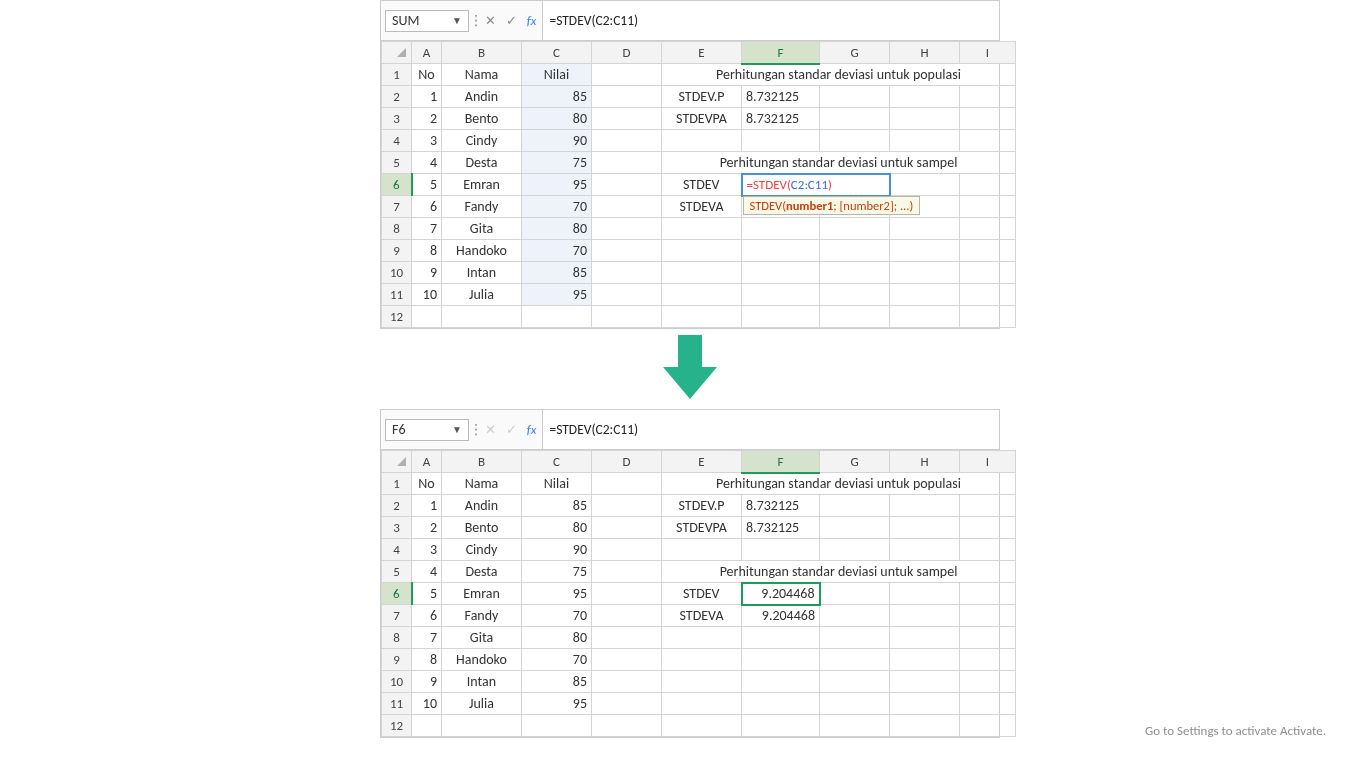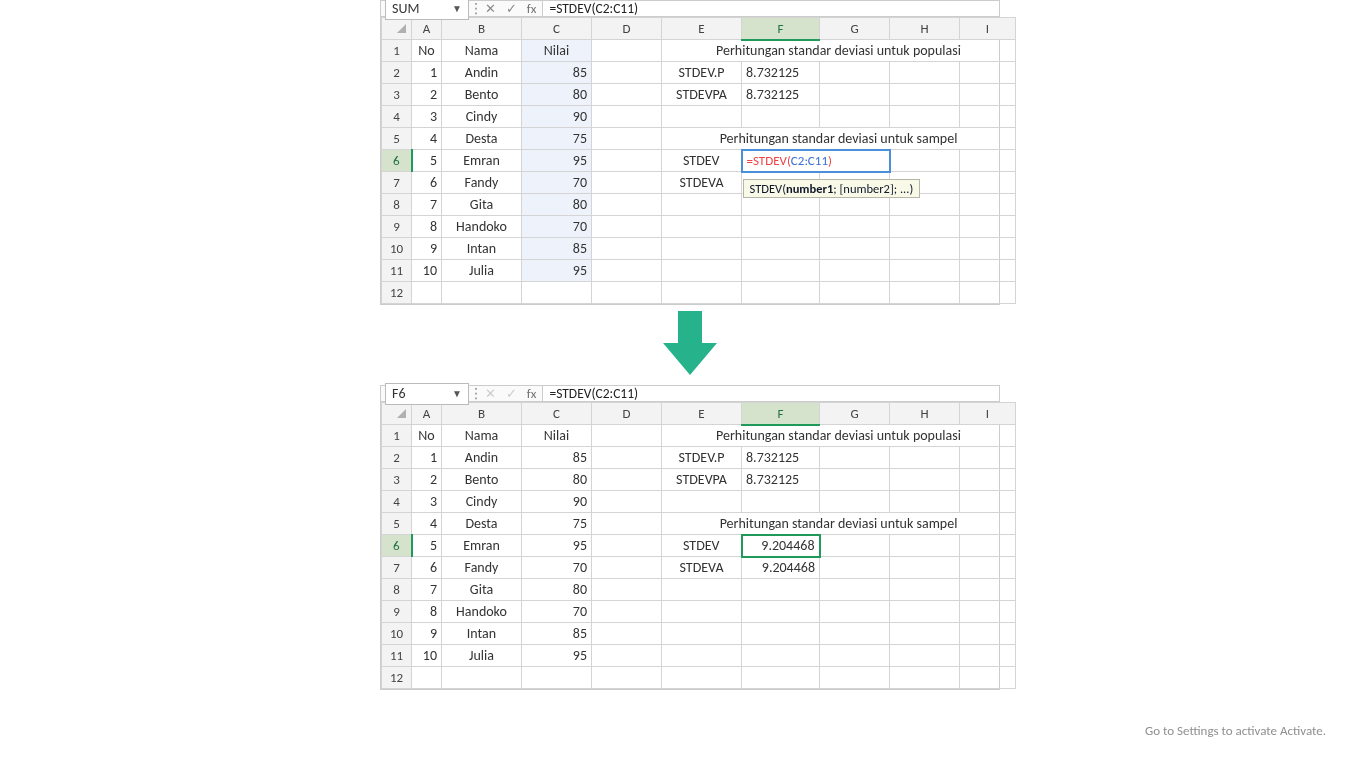--- a/index.html
+++ b/index.html
@@ -22,21 +22,21 @@
     border: 1px solid #ccc;
     background: #fff;
     margin-bottom: 6px;
   }
   
   .fbar {
     display: flex;
     align-items: center;
     border-bottom: 1px solid #ccc;
     background: #fafafa;
-    height: 16px;
+    height: 40px;
   }
   .namebox {
     width: 84px;
     display: flex;
     align-items: center;
     padding: 0 6px;
     border: 1px solid #bbb;
     margin: 2px 4px;
     background: #fff;
     height: 22px;
@@ -54,21 +54,21 @@
     justify-content: center;
     color: #888;
   }
   .fx-block {
     display: flex;
     align-items: center;
     gap: 10px;
     padding: 0 6px;
   }
   .fx-btn { color: #888; font-size: 13px; cursor: default; }
-  .fx-lbl { font-size: 13px; color: #737373; }
+  .fx-lbl { font-style: italic; font-size: 13px; color: #3b82f6; }
   .formula-input {
     flex: 1;
     padding: 0 6px;
     font-size: 13.5px;
     color: #222;
     background: #fff;
     border-left: 1px solid #ccc;
     height: 100%;
     display: flex;
     align-items: center;
@@ -124,26 +124,26 @@
     border:2px solid #1f9a5a !important;
     position: relative;
   }
   .formula-text { font-size:13px; }
   .formula-text .fn { color:#ef4444; }
   .formula-text .ref { color:#3a6fd8; }
   
   .fn-tooltip {
     position:absolute;
     left:0; top:100%;
-    margin-top:8px;
+    margin-top:1px;
     border:1px solid #b5b5a8;
     background:#f9f9e8;
     font-size:12.5px;
     padding:1px 6px;
-    color:#0f172a;
+    color:#c2410c;
     white-space:nowrap;
     z-index:5;
   }
   .fn-tooltip b{ font-weight:bold; }
   
   .arrow-wrap {
     display:flex;
     justify-content:center;
     margin: 4px 0 10px;
   }

